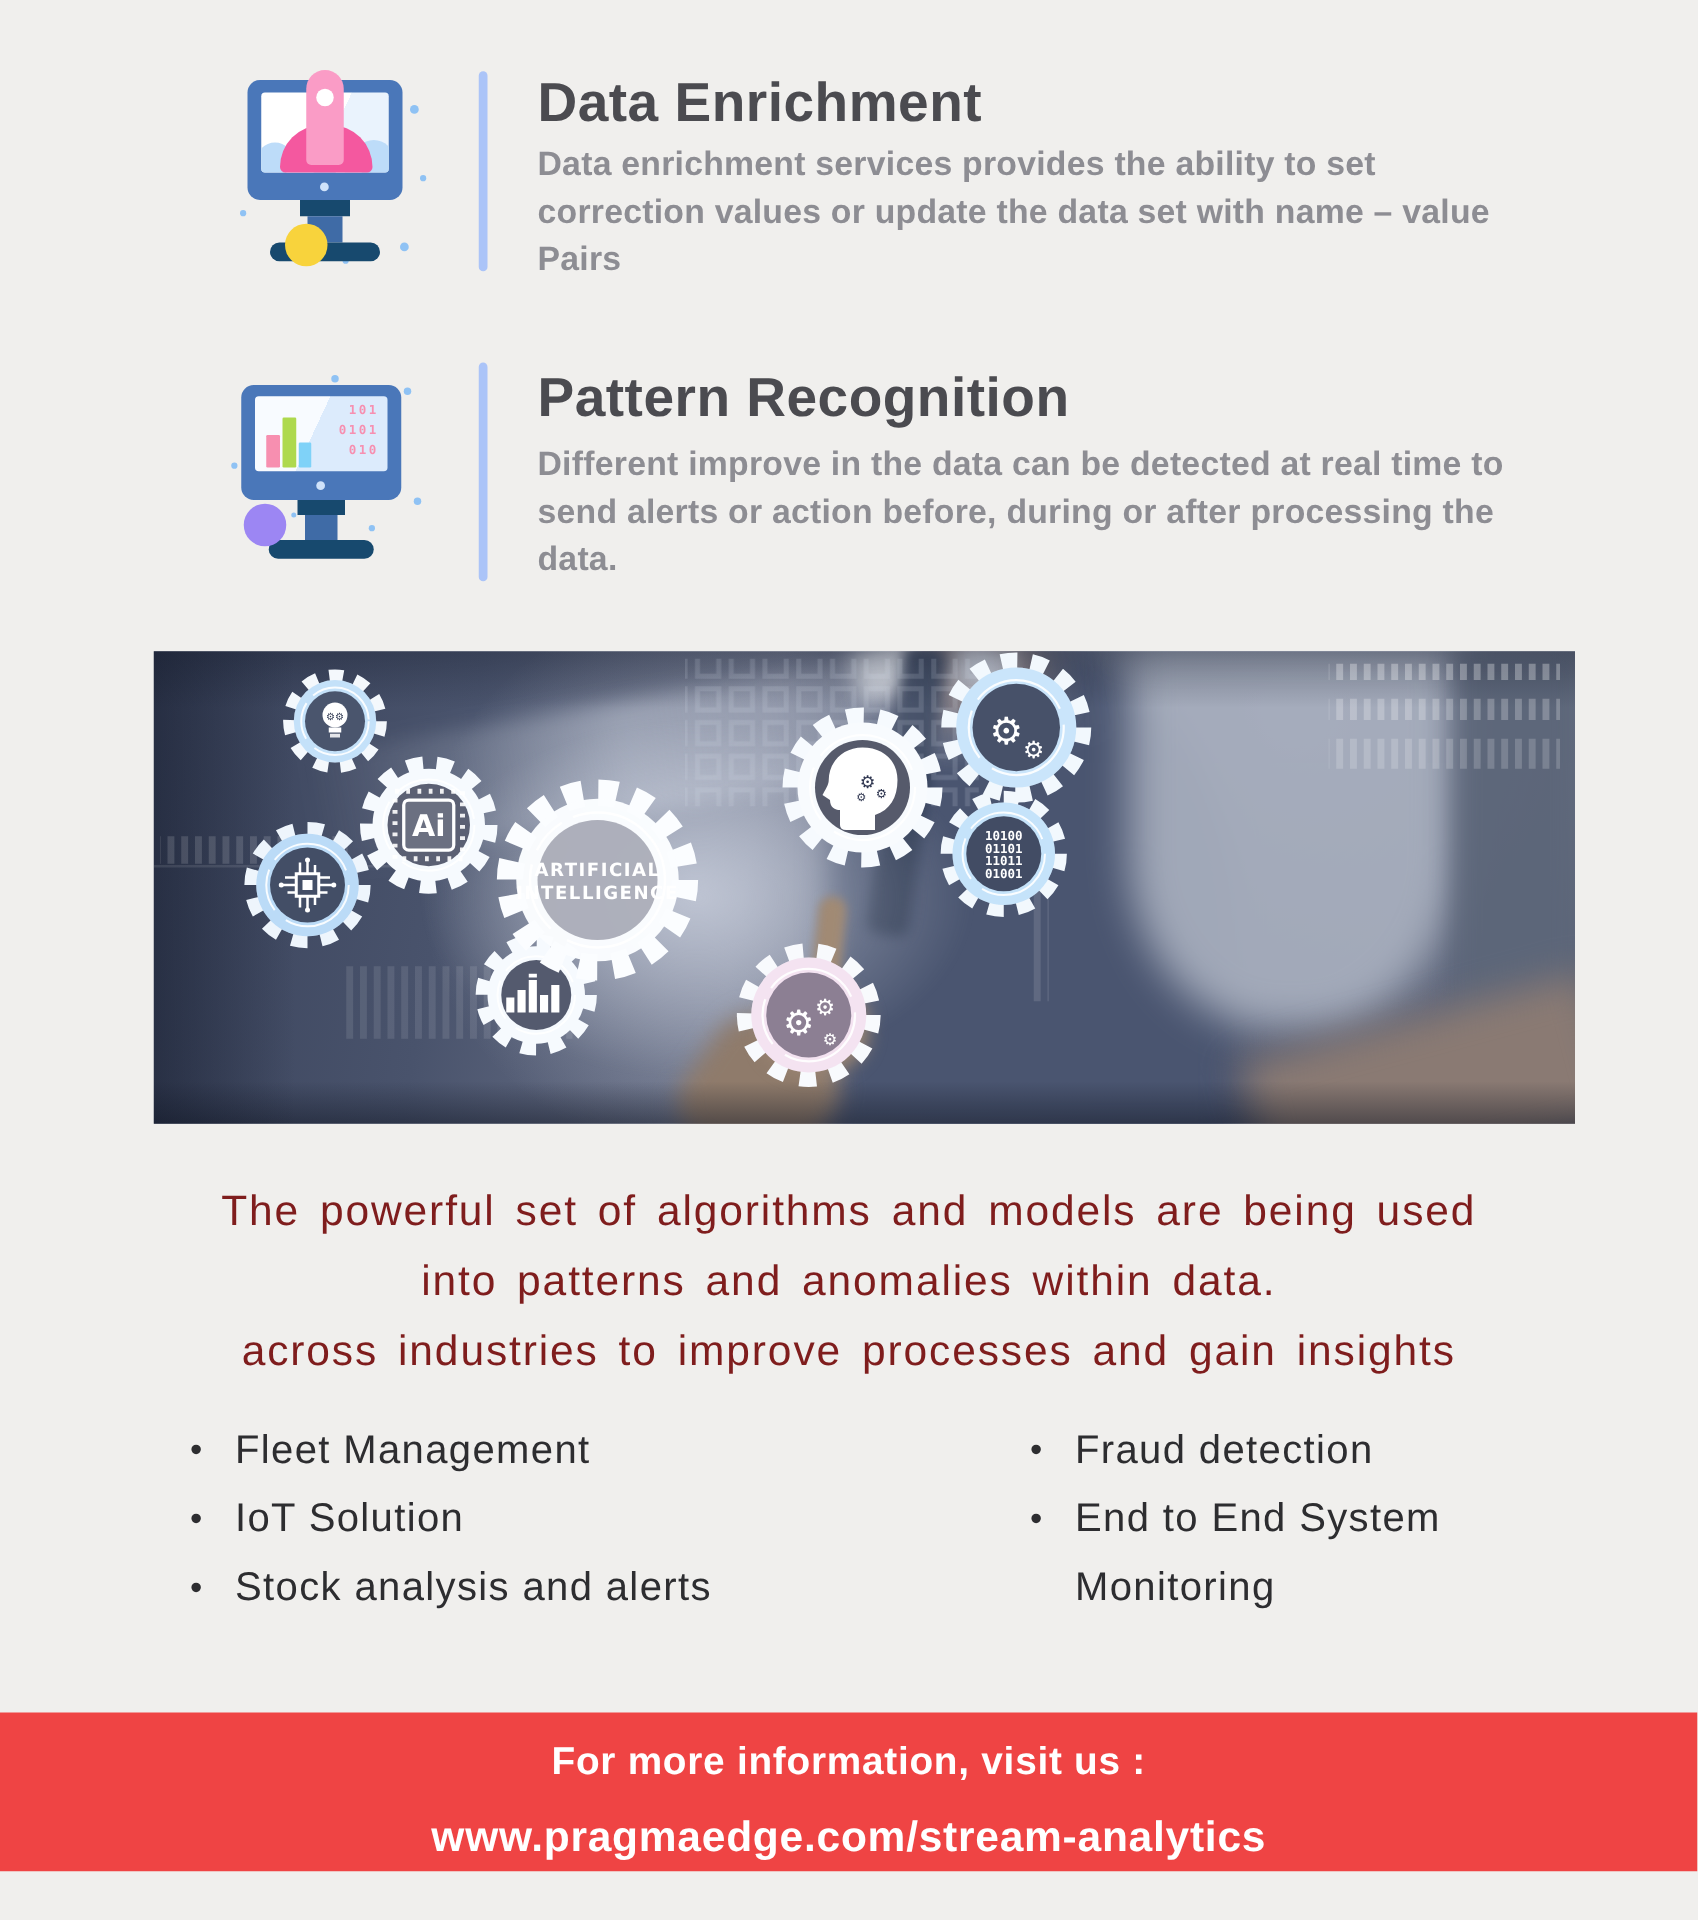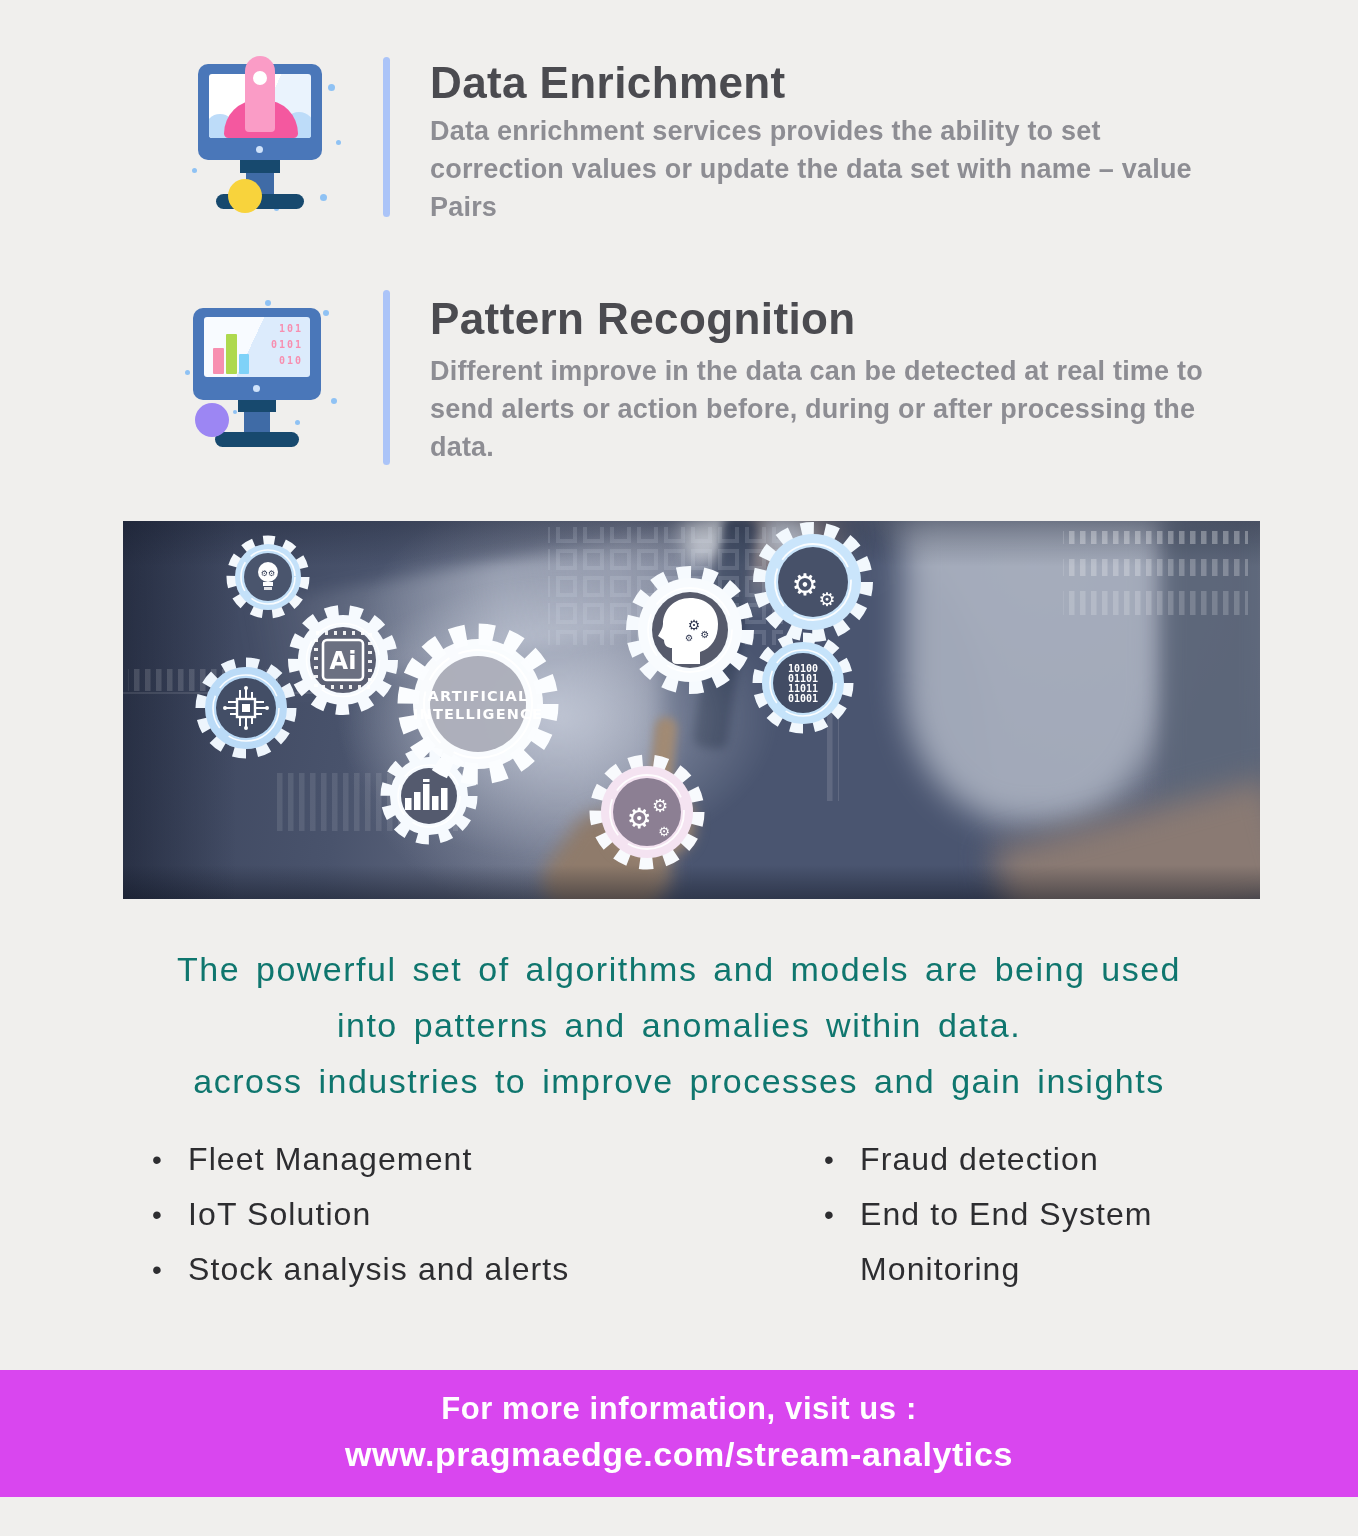--- a/index.html
+++ b/index.html
@@ -49,31 +49,31 @@
     background:
       linear-gradient(90deg, rgba(16,22,38,.45), transparent 10%),
       linear-gradient(180deg, rgba(16,22,38,.30), transparent 12%),
       linear-gradient(0deg, rgba(12,17,30,.45), transparent 9%);
   }
   .ph{position:absolute;z-index:1;}
   .gears{position:absolute;inset:0;z-index:3;}
 
   
   .summary{position:absolute;left:0;top:941px;width:1358px;text-align:center;
-    color:#0f766e;font-size:34px;line-height:56px;letter-spacing:1.5px;word-spacing:5px;}
+    color:#7f1d1d;font-size:34px;line-height:56px;letter-spacing:1.5px;word-spacing:5px;}
   .uc-list{position:absolute;margin:0;padding:0;list-style:none;}
   .uc-list li{position:relative;padding-left:38px;font-size:32px;line-height:55px;
     color:#2d2d30;letter-spacing:1.1px;}
   .uc-list li::before{content:"•";position:absolute;left:2px;top:0;font-size:28px;color:#2d2d30;}
 
   
-  .footer{position:absolute;left:0;top:1370px;width:1358px;height:127px;background:#d946ef;
+  .footer{position:absolute;left:0;top:1370px;width:1358px;height:127px;background:#ef4444;
     text-align:center;color:#ffffff;}
   .footer .l1{margin-top:21px;font-size:31px;font-weight:bold;letter-spacing:.6px;}
-  .footer .l2{margin-top:8px;font-size:34px;font-weight:bold;letter-spacing:.6px;}
+  .footer .l2{margin-top:24px;font-size:34px;font-weight:bold;letter-spacing:.6px;}
 </style>
 </head>
 <body>
 
 <div class="icon-box" style="left:178px;top:48px;">
   <span class="dot" style="left:30px;top:40px;width:6px;height:6px;"></span>
   <span class="dot" style="left:62px;top:20px;width:6px;height:6px;"></span>
   <span class="dot" style="left:150px;top:36px;width:7px;height:7px;"></span>
   <span class="dot" style="left:158px;top:92px;width:5px;height:5px;"></span>
   <span class="dot" style="left:14px;top:120px;width:5px;height:5px;"></span>

